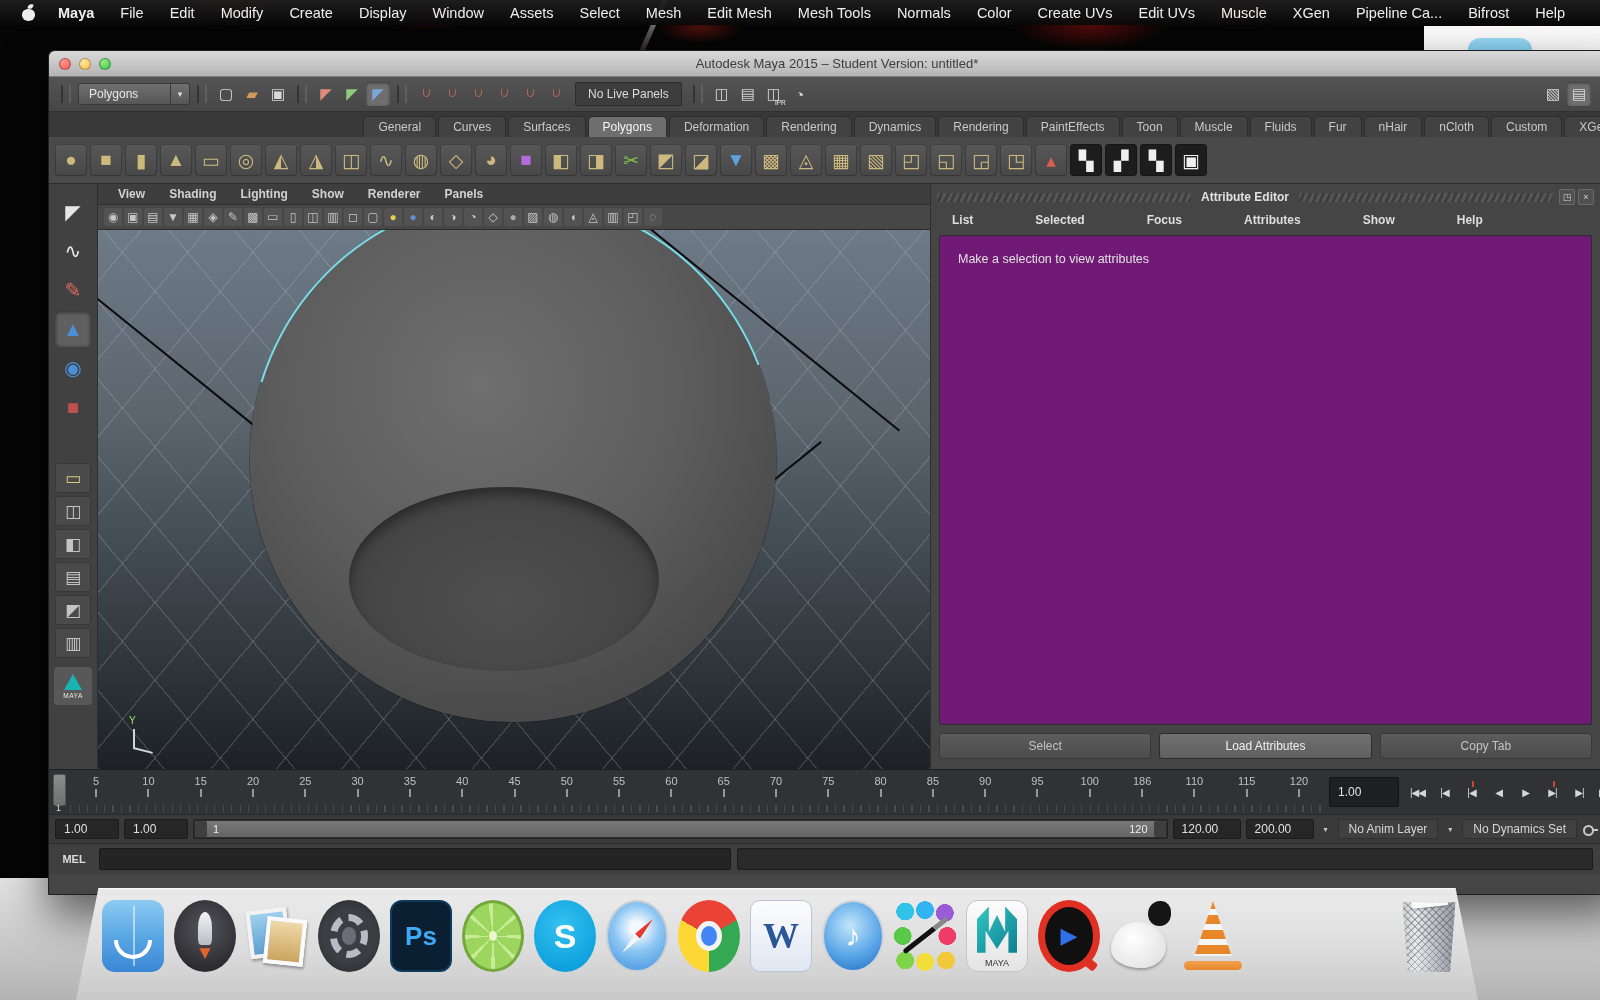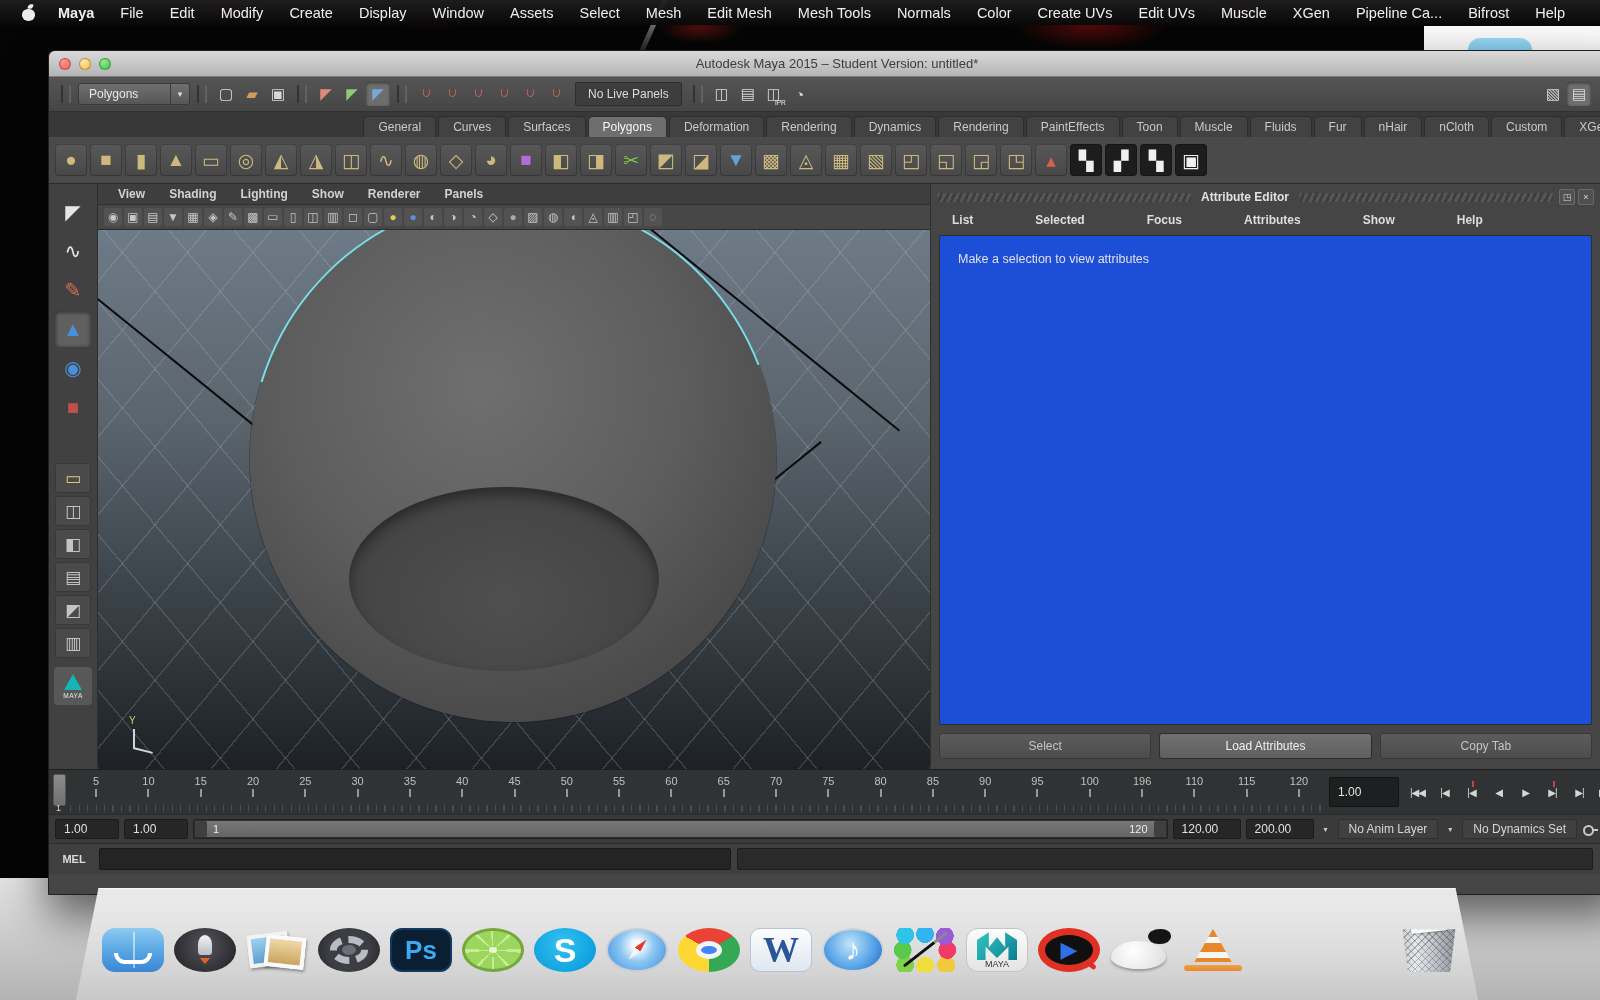--- a/index.html
+++ b/index.html
@@ -125,21 +125,21 @@
   
   .ae{flex:1;display:flex;flex-direction:column;background:#454545;min-width:0;}
   .ae-header{flex:0 0 20px;display:flex;align-items:center;margin:3px 6px 0;}
   .ae-hatch{flex:1;height:9px;background:repeating-linear-gradient(115deg,#565656 0 3px,#3e3e3e 3px 6px);border-radius:2px;}
   .ae-title{padding:0 10px;font-size:12px;font-weight:bold;color:#e2e2e2;white-space:nowrap;}
   .ae-win-icons{display:flex;gap:3px;margin-left:6px;}
   .ae-wi{width:14px;height:14px;font-size:9px;color:#d6d6d6;border:1px solid #6a6a6a;background:#505050;
     border-radius:2px;display:flex;align-items:center;justify-content:center;}
   .ae-menu{flex:0 0 26px;display:flex;align-items:center;padding-left:10px;gap:40px;}
   .ae-menu-item{font-size:12px;font-weight:bold;color:#dedede;padding:0 11px;}
-  .ae-content{flex:1;margin:2px 8px 8px;background:#1d4ed8;border:1px solid #2d2d2d;border-radius:2px;
+  .ae-content{flex:1;margin:2px 8px 8px;background:#701a75;border:1px solid #2d2d2d;border-radius:2px;
     padding:16px 0 0 18px;}
   .ae-msg{font-size:12.5px;color:#e0e0e0;}
   .ae-buttons{flex:0 0 26px;display:flex;gap:8px;margin:0 8px 10px;}
   .ae-btn{flex:1;background:linear-gradient(#5c5c5c,#4c4c4c);border:1px solid #383838;border-radius:3px;
     color:#c4c4c4;font-size:12px;font-family:inherit;}
   .ae-btn.primary{background:linear-gradient(#717171,#5f5f5f);color:#f0f0f0;border-color:#2c2c2c;}
   
   .side-strip{flex:0 0 25px;background:#3f3f3f;display:flex;flex-direction:column;align-items:center;padding-top:18px;gap:16px;}
   .side-tab{writing-mode:vertical-rl;font-size:10.5px;color:#cdcdcd;background:#474747;border:1px solid #2f2f2f;
     border-radius:0 3px 3px 0;padding:10px 2px;white-space:nowrap;}
@@ -184,21 +184,21 @@
   .mel-label{width:38px;text-align:center;font-size:11px;font-weight:bold;color:#dcdcdc;flex:0 0 38px;}
   .mel-input{width:632px;flex:0 0 632px;height:22px;background:#242424;border:1px solid #191919;border-radius:2px;box-sizing:border-box;}
   .mel-result{flex:1;height:22px;background:#2a2a2a;border:1px solid #1c1c1c;border-radius:2px;box-sizing:border-box;}
   .script-editor{width:20px;height:20px;color:#c8c8c8;font-size:13px;display:flex;align-items:center;justify-content:center;}
   .help-row{flex:1;background:#3c3c3c;border-top:1px solid #2b2b2b;padding:3px 0 0 12px;font-size:11px;color:#cbcbcb;}
   
   .dock{position:absolute;left:76px;bottom:0;width:1402px;height:112px;z-index:60;}
   .dock-shelf{position:absolute;inset:0;background:linear-gradient(rgba(246,246,246,.93),rgba(203,203,203,.88));
     clip-path:polygon(1.6% 0,98.4% 0,100% 100%,0 100%);border-top:1px solid rgba(255,255,255,.9);}
   .dock-items{position:absolute;left:26px;right:16px;bottom:28px;display:flex;align-items:flex-end;gap:10px;}
-  .dock-icon{width:62px;height:44px;position:relative;flex:0 0 62px;box-sizing:border-box;}
+  .dock-icon{width:62px;height:72px;position:relative;flex:0 0 62px;box-sizing:border-box;}
   .dg{position:absolute;inset:0;display:flex;align-items:center;justify-content:center;font-size:28px;color:#fff;}
   .dklabel{display:none;}
   .dk-finder{background:linear-gradient(180deg,#8ecbf2 0%,#5aa7e4 50%,#3a86d4 100%);border-radius:13px;}
   .dk-finder::before{content:"";position:absolute;left:50%;top:8%;bottom:8%;width:2px;background:rgba(255,255,255,.5);}
   .dk-finder::after{content:"";position:absolute;left:20%;right:20%;bottom:18%;height:26%;border:4px solid #fff;
     border-top:none;border-radius:0 0 26px 26px;box-sizing:border-box;}
   .dk-launchpad{background:radial-gradient(circle at 50% 40%,#55555c,#2b2b30 75%);border-radius:50%;}
   .dk-launchpad::before{content:"";position:absolute;left:38%;top:16%;width:24%;height:46%;
     background:linear-gradient(#f4f4f6,#b9bdc4);border-radius:50% 50% 20% 20%;}
   .dk-launchpad::after{content:"";position:absolute;left:41%;bottom:18%;width:18%;height:15%;background:#e06428;
@@ -756,21 +756,21 @@
         <span class="tick">55</span>
         <span class="tick">60</span>
         <span class="tick">65</span>
         <span class="tick">70</span>
         <span class="tick">75</span>
         <span class="tick">80</span>
         <span class="tick">85</span>
         <span class="tick">90</span>
         <span class="tick">95</span>
         <span class="tick">100</span>
-        <span class="tick">196</span>
+        <span class="tick">186</span>
         <span class="tick">110</span>
         <span class="tick">115</span>
         <span class="tick">120</span>
       </div>
     <div class="time-field">1.00</div>
     <div class="playback">
         <button class="pb-btn">|◀◀</button>
         <button class="pb-btn">|◀</button>
         <button class="pb-btn key">|◀</button>
         <button class="pb-btn">◀</button>

